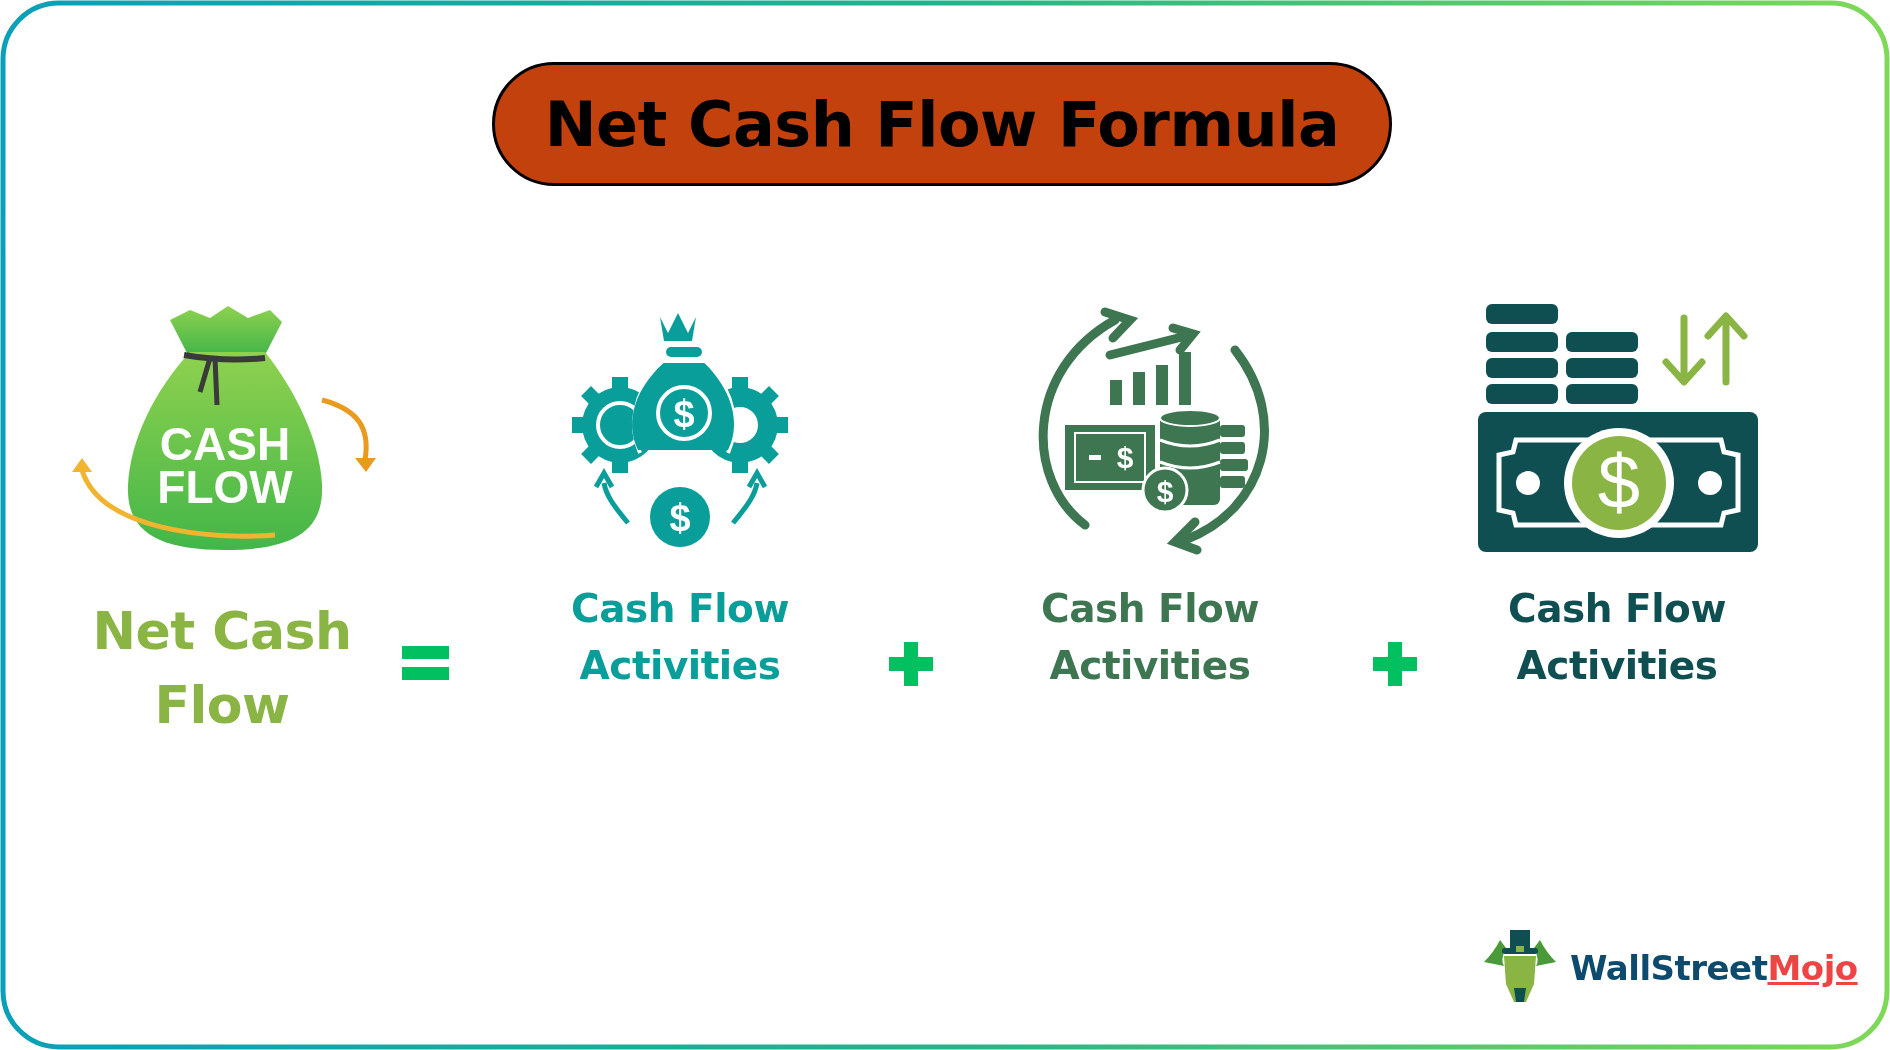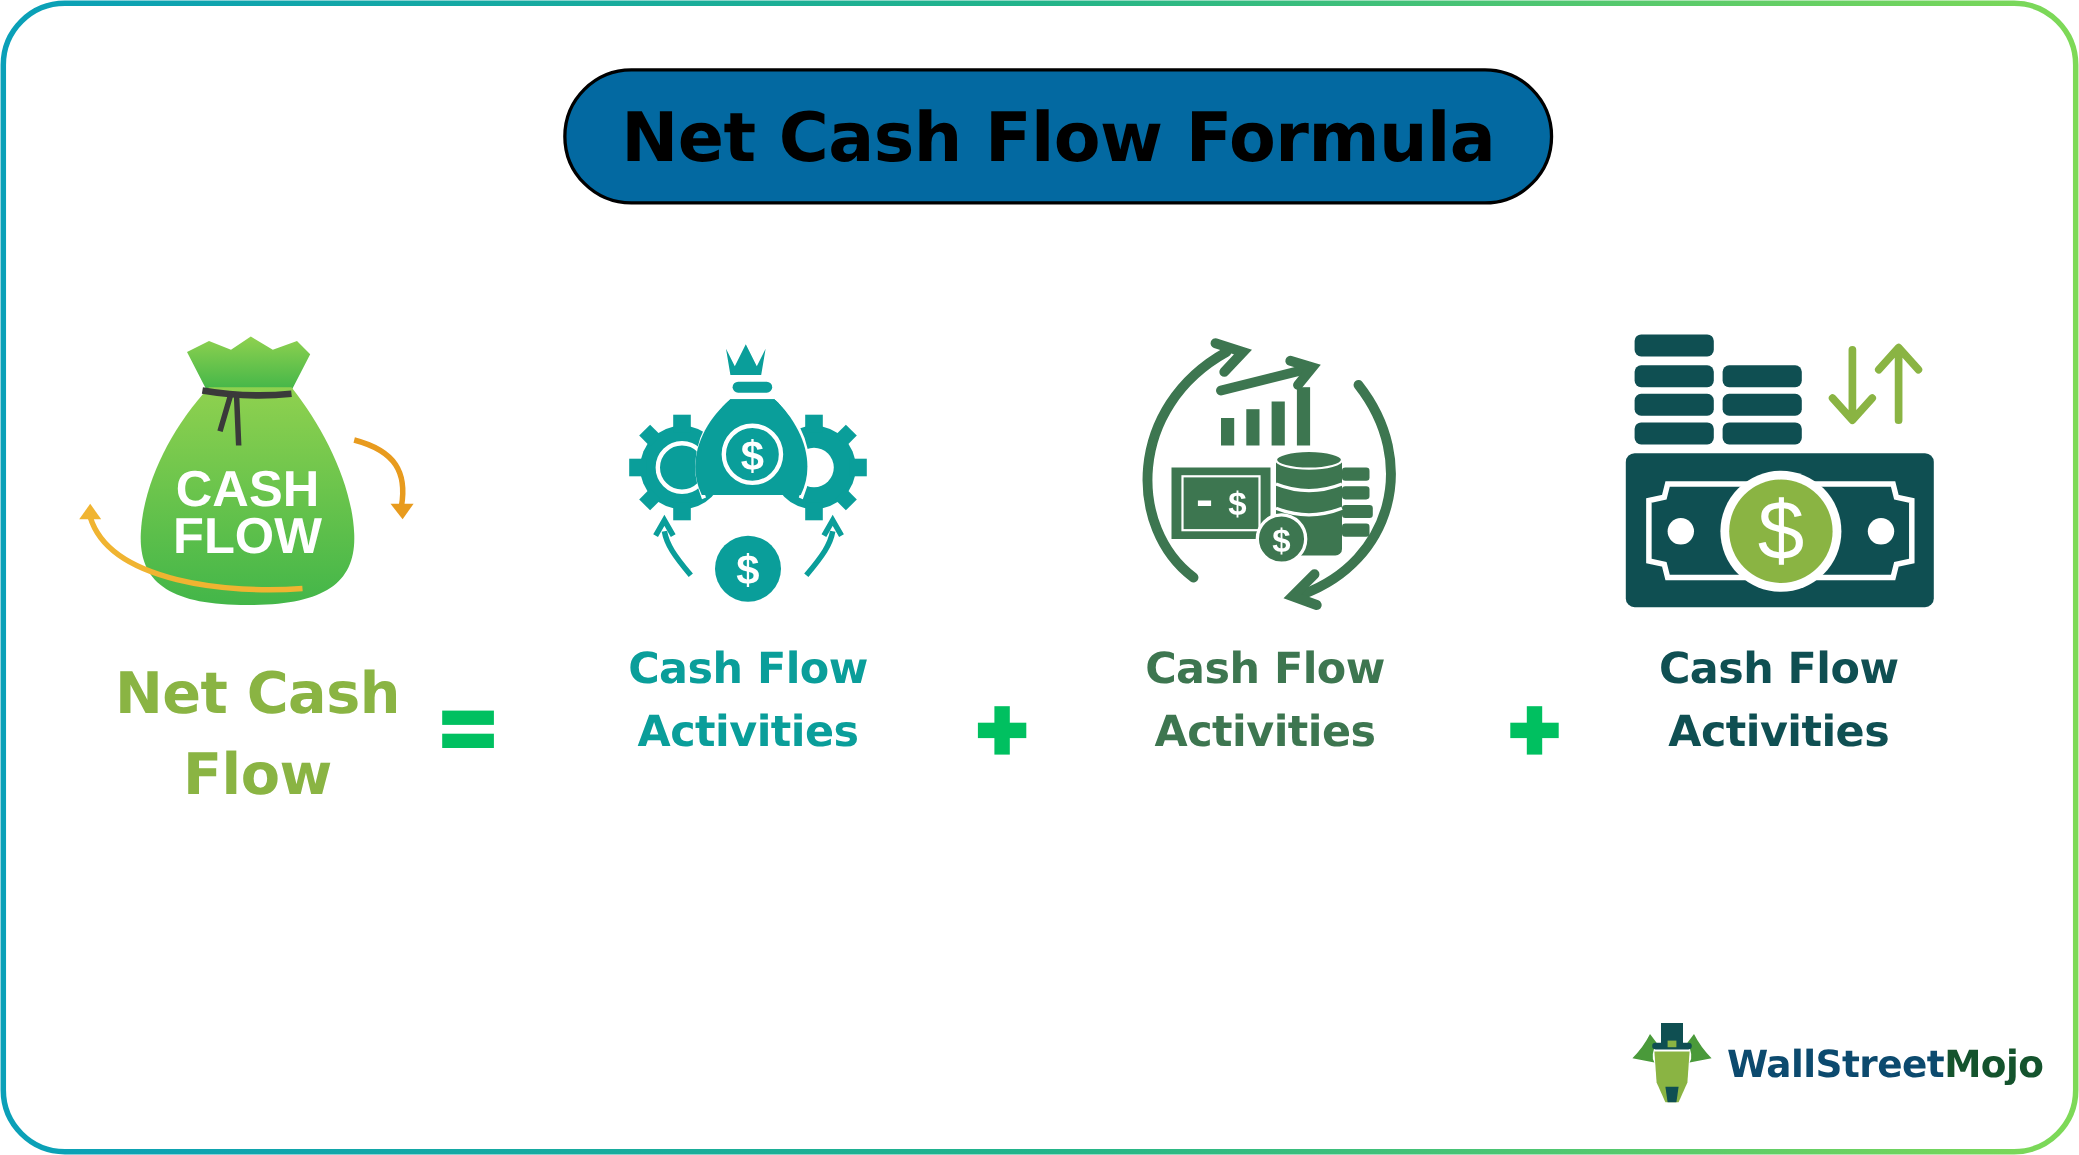--- a/index.html
+++ b/index.html
@@ -1,40 +1,40 @@
 <!DOCTYPE html>
 <html><head>
 <meta charset="utf-8">
 <style>
   html, body { margin: 0; padding: 0; background: #ffffff; }
   body { width: 1890px; height: 1050px; position: relative; overflow: hidden;
          font-family: "DejaVu Sans", "Liberation Sans", sans-serif; }
   .frame { position: absolute; left: 0; top: 0; width: 1890px; height: 1050px; }
-  .title-pill { position: absolute; left: 512px; top: 62px; width: 900px; height: 124px;
+  .title-pill { position: absolute; left: 492px; top: 62px; width: 900px; height: 124px;
                 border: 3px solid #000; border-radius: 64px; box-sizing: border-box;
-                display: flex; align-items: center; justify-content: center; background: #0369a1; }
+                display: flex; align-items: center; justify-content: center; background: #c2410c; }
   .title-pill span { font-weight: 700; font-size: 62px; color: #000; letter-spacing: -0.5px; }
   .icon { position: absolute; }
   .label { position: absolute; text-align: center; font-weight: 700; white-space: nowrap; }
   .label div { display: block; }
-  .lbl-net { left: 84px; top: 594px; width: 300px; font-size: 52px; line-height: 74px; color: #8ab443; letter-spacing: -0.5px; }
+  .lbl-net { left: 72px; top: 594px; width: 300px; font-size: 52px; line-height: 74px; color: #8ab443; letter-spacing: -0.5px; }
   .lbl-op  { left: 500px; top: 580px; width: 360px; font-size: 39px; line-height: 57px; color: #0a9e9a; letter-spacing: -0.5px; }
   .lbl-inv { left: 970px; top: 580px; width: 360px; font-size: 39px; line-height: 57px; color: #3d7650; letter-spacing: -0.5px; }
   .lbl-fin { left: 1437px; top: 580px; width: 360px; font-size: 39px; line-height: 57px; color: #0f4f52; letter-spacing: -0.5px; }
   .eq { position: absolute; left: 402px; top: 646px; width: 47px; height: 34px; }
   .eq i { position: absolute; left: 0; width: 47px; height: 13px; background: #00c060; }
   .eq i.a { top: 0; } .eq i.b { top: 21px; }
   .plus { position: absolute; width: 44px; height: 44px; }
   .plus i { position: absolute; background: #00c060; }
   .plus i.h { left: 0; top: 15px; width: 44px; height: 14px; }
   .plus i.v { left: 15px; top: 0; width: 14px; height: 44px; }
   .brand { position: absolute; left: 1480px; top: 928px; height: 80px; display: flex; align-items: center; }
   .brand .name { font-weight: 700; font-size: 34px; letter-spacing: -0.5px; margin-left: 10px; }
   .brand .wall { color: #0c4a6e; }
-  .brand .mojo { color: #14532d; }
+  .brand .mojo { color: #ef4444; text-decoration: underline; }
 </style>
 </head>
 <body>
 
 <svg class="frame" width="1890" height="1050" viewBox="0 0 1890 1050">
   <defs>
     <linearGradient id="bg" x1="0" y1="0" x2="1" y2="0">
       <stop offset="0" stop-color="#0aa0b8"></stop>
       <stop offset="0.5" stop-color="#22b48a"></stop>
       <stop offset="1" stop-color="#7ed957"></stop>

